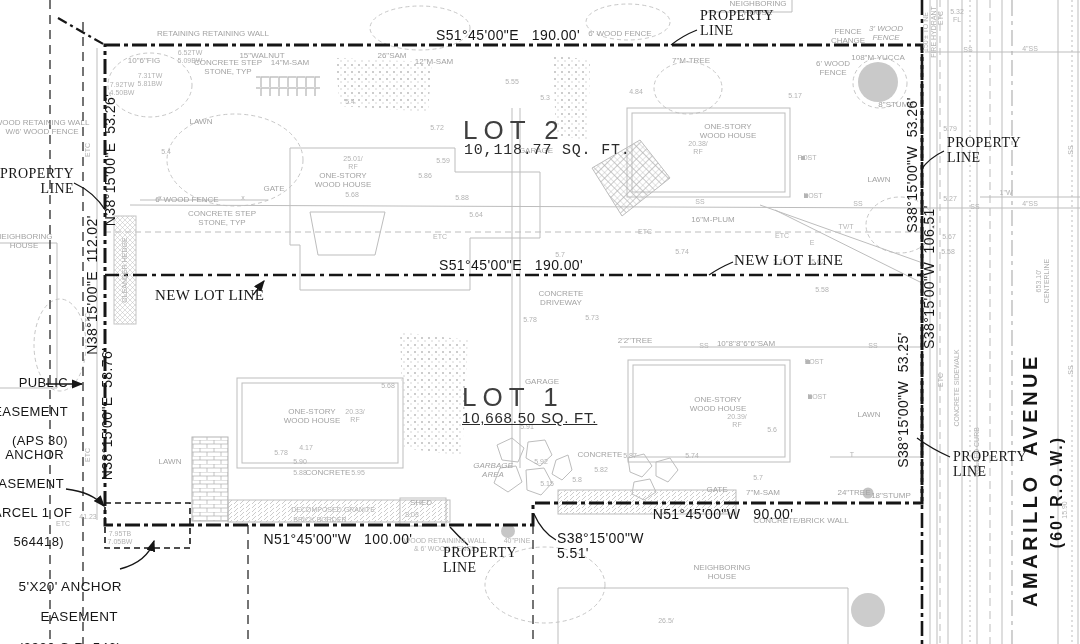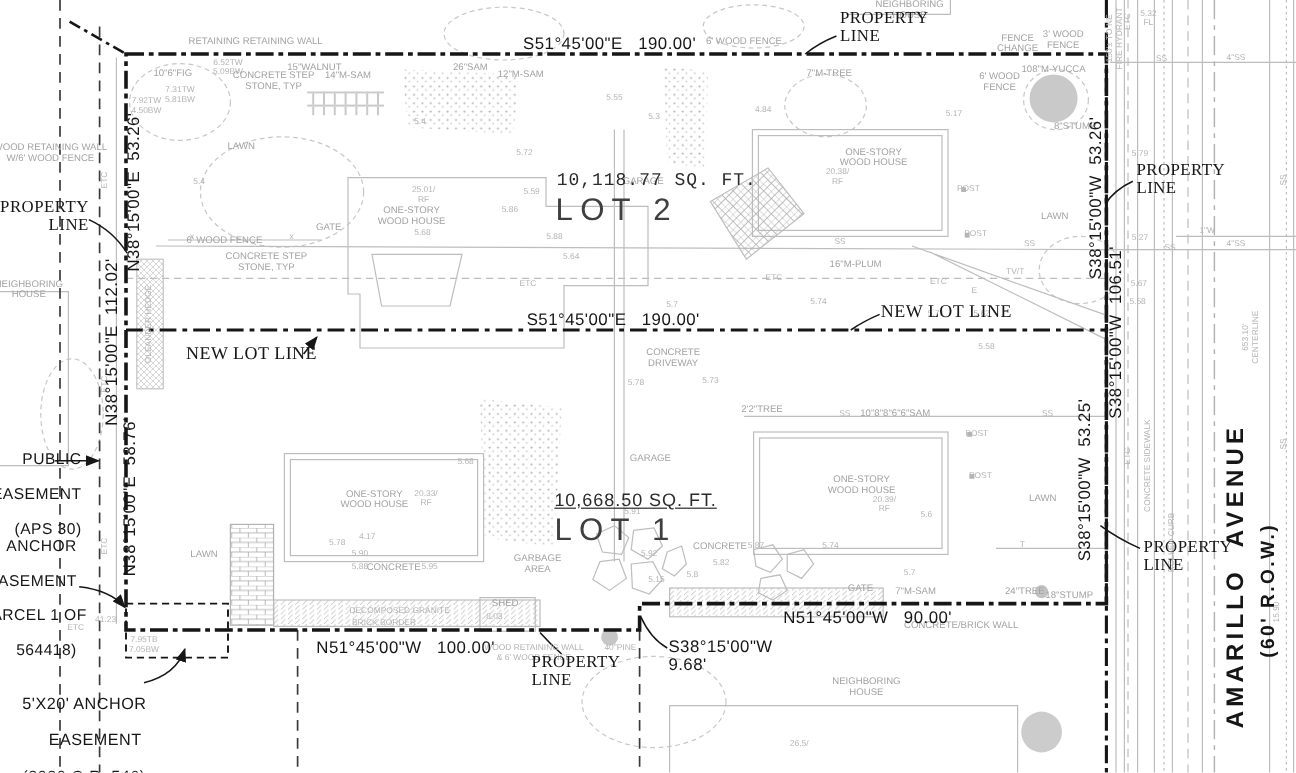--- a/index.html
+++ b/index.html
@@ -6,21 +6,21 @@
   #sheet{position:relative;width:1080px;height:644px;background:#ffffff;overflow:hidden;
          font-family:"Liberation Sans",sans-serif;}
   #linework{position:absolute;left:0;top:0;}
   .lbl{position:absolute;color:#161616;white-space:pre;line-height:1.08;letter-spacing:.4px;}
   .c{transform:translate(-50%,-50%);}
   .v{transform:translate(-50%,-50%) rotate(-90deg);}
   .bearing{font-size:14px;}
   .call{font-size:14px;font-family:Liberation Serif, serif;}
   .right{text-align:right;}
   .ease{font-size:13px;line-height:1.12;}
-  .lot-name{font-size:26px;letter-spacing:6px;color:#3f3f3f;margin-top:44px;}
+  .lot-name{font-size:26px;letter-spacing:6px;color:#3f3f3f;}
   .lot-area{font-size:15px;letter-spacing:.8px;color:#2b2b2b;}
   .street{font-weight:bold;font-size:20px;letter-spacing:3.5px;}
   .street2{font-weight:bold;font-size:16px;letter-spacing:2px;}
   .sc{position:absolute;font-family:"Liberation Sans",sans-serif;font-size:8px;color:#a3a3a3;
       text-align:center;line-height:1.15;white-space:pre;transform:translate(-50%,-50%);}
   .t6{font-size:7px;color:#b3b3b3;}
 </style>
 </head>
 <body>
 
@@ -161,21 +161,21 @@
       <span class="sc" style="left: 262px; top: 56px;">15"WALNUT</span>
       <span class="sc" style="left: 290px; top: 63px;">14"M-SAM</span>
       <span class="sc" style="left: 392px; top: 56px;">26"SAM</span>
       <span class="sc" style="left: 434px; top: 62px;">12"M-SAM</span>
       <span class="sc" style="left: 620px; top: 34px;">6' WOOD FENCE</span>
       <span class="sc" style="left: 758px; top: 8px;">NEIGHBORING
 HOUSE</span>
       <span class="sc" style="left: 691px; top: 61px;">7"M-TREE</span>
       <span class="sc" style="left: 848px; top: 36px;">FENCE
 CHANGE</span>
-      <span class="sc" style="left: 886px; top: 33px;">3' WOOD
+      <span class="sc" style="left: 886px; top: 33px; font-style: italic;">3' WOOD
 FENCE</span>
       <span class="sc" style="left: 878px; top: 58px;">108"M-YUCCA</span>
       <span class="sc" style="left: 896px; top: 105px;">8"STUMP</span>
       <span class="sc" style="left: 797px; top: 68px; margin-left: 36px;">6' WOOD
 FENCE</span>
       <span class="sc" style="left: 144px; top: 61px;">10"6"FIG</span>
       <span class="sc t6" style="left: 190px; top: 57px;">6.52TW
 5.09BW</span>
       <span class="sc t6" style="left: 150px; top: 80px;">7.31TW
 5.81BW</span>
@@ -250,21 +250,21 @@
       <span class="sc t6" style="left: 737px; top: 421px;">20.39/
 RF</span>
       <span class="sc t6" style="left: 814px; top: 362px;">POST</span>
       <span class="sc t6" style="left: 817px; top: 397px;">POST</span>
       <span class="sc" style="left: 869px; top: 415px;">LAWN</span>
       <span class="sc" style="left: 635px; top: 341px;">2'2"TREE</span>
       <span class="sc" style="left: 746px; top: 344px;">10"8"8"6"6"SAM</span>
       <span class="sc t6" style="left: 704px; top: 346px;">SS</span>
       <span class="sc t6" style="left: 873px; top: 346px;">SS</span>
       <span class="sc t6" style="left: 852px; top: 455px;">T</span>
-      <span class="sc" style="left: 448px; top: 470px;">GARBAGE
+      <span class="sc" style="left: 493px; top: 470px; font-style: italic;">GARBAGE
 AREA</span>
       <span class="sc" style="left: 600px; top: 455px;">CONCRETE</span>
       <span class="sc" style="left: 328px; top: 473px;">CONCRETE</span>
       <span class="sc t6" style="left: 300px; top: 473px;">5.88</span>
       <span class="sc t6" style="left: 358px; top: 473px;">5.95</span>
       <span class="sc t6" style="left: 281px; top: 453px;">5.78</span>
       <span class="sc t6" style="left: 306px; top: 448px;">4.17</span>
       <span class="sc t6" style="left: 300px; top: 462px;">5.90</span>
       <span class="sc t6" style="left: 388px; top: 386px;">5.68</span>
       <span class="sc t6" style="left: 692px; top: 456px;">5.74</span>
@@ -336,21 +336,21 @@
   <span class="lbl bearing v" style="left:913px;top:165px;">S38°15'00"W  53.26'</span>
   <span class="lbl bearing v" style="left:930px;top:277px;">S38°15'00"W  106.51'</span>
   <span class="lbl bearing v" style="left:904px;top:400px;">S38°15'00"W  53.25'</span>
 
   <span class="lbl lot-name" style="left:463px;top:116px;">LOT 2</span>
   <span class="lbl lot-area" style="left:464px;top:143px;font-family:Liberation Mono, monospace;">10,118.77 SQ. FT.</span>
   <span class="lbl lot-name" style="left:462px;top:383px;">LOT 1</span>
   <span class="lbl lot-area" style="left:462px;top:410px;text-decoration:underline;">10,668.50 SQ. FT.</span>
 
   <span class="lbl bearing c" style="left:338px;top:540px;">N51°45'00"W   100.00'</span>
-  <div class="lbl bearing" style="left:557px;top:531px;"><span>S38°15'00"W</span><br><span>9.68'</span></div>
+  <div class="lbl bearing" style="left:557px;top:531px;"><span>S38°15'00"W</span><br><span>5.51'</span></div>
   <span class="lbl bearing c" style="left:723px;top:515px;">N51°45'00"W   90.00'</span>
 
   <div class="lbl ease right" style="left:-28px;top:361px;width:96px;">
     <span>PUBLIC</span><br>
     <span>EASEMENT</span><br>
     <span>(APS 30)</span>
   </div>
   <div class="lbl ease right" style="left:-36px;top:433px;width:100px;">
     <span>ANCHOR</span><br>
     <span>EASEMENT</span><br>

